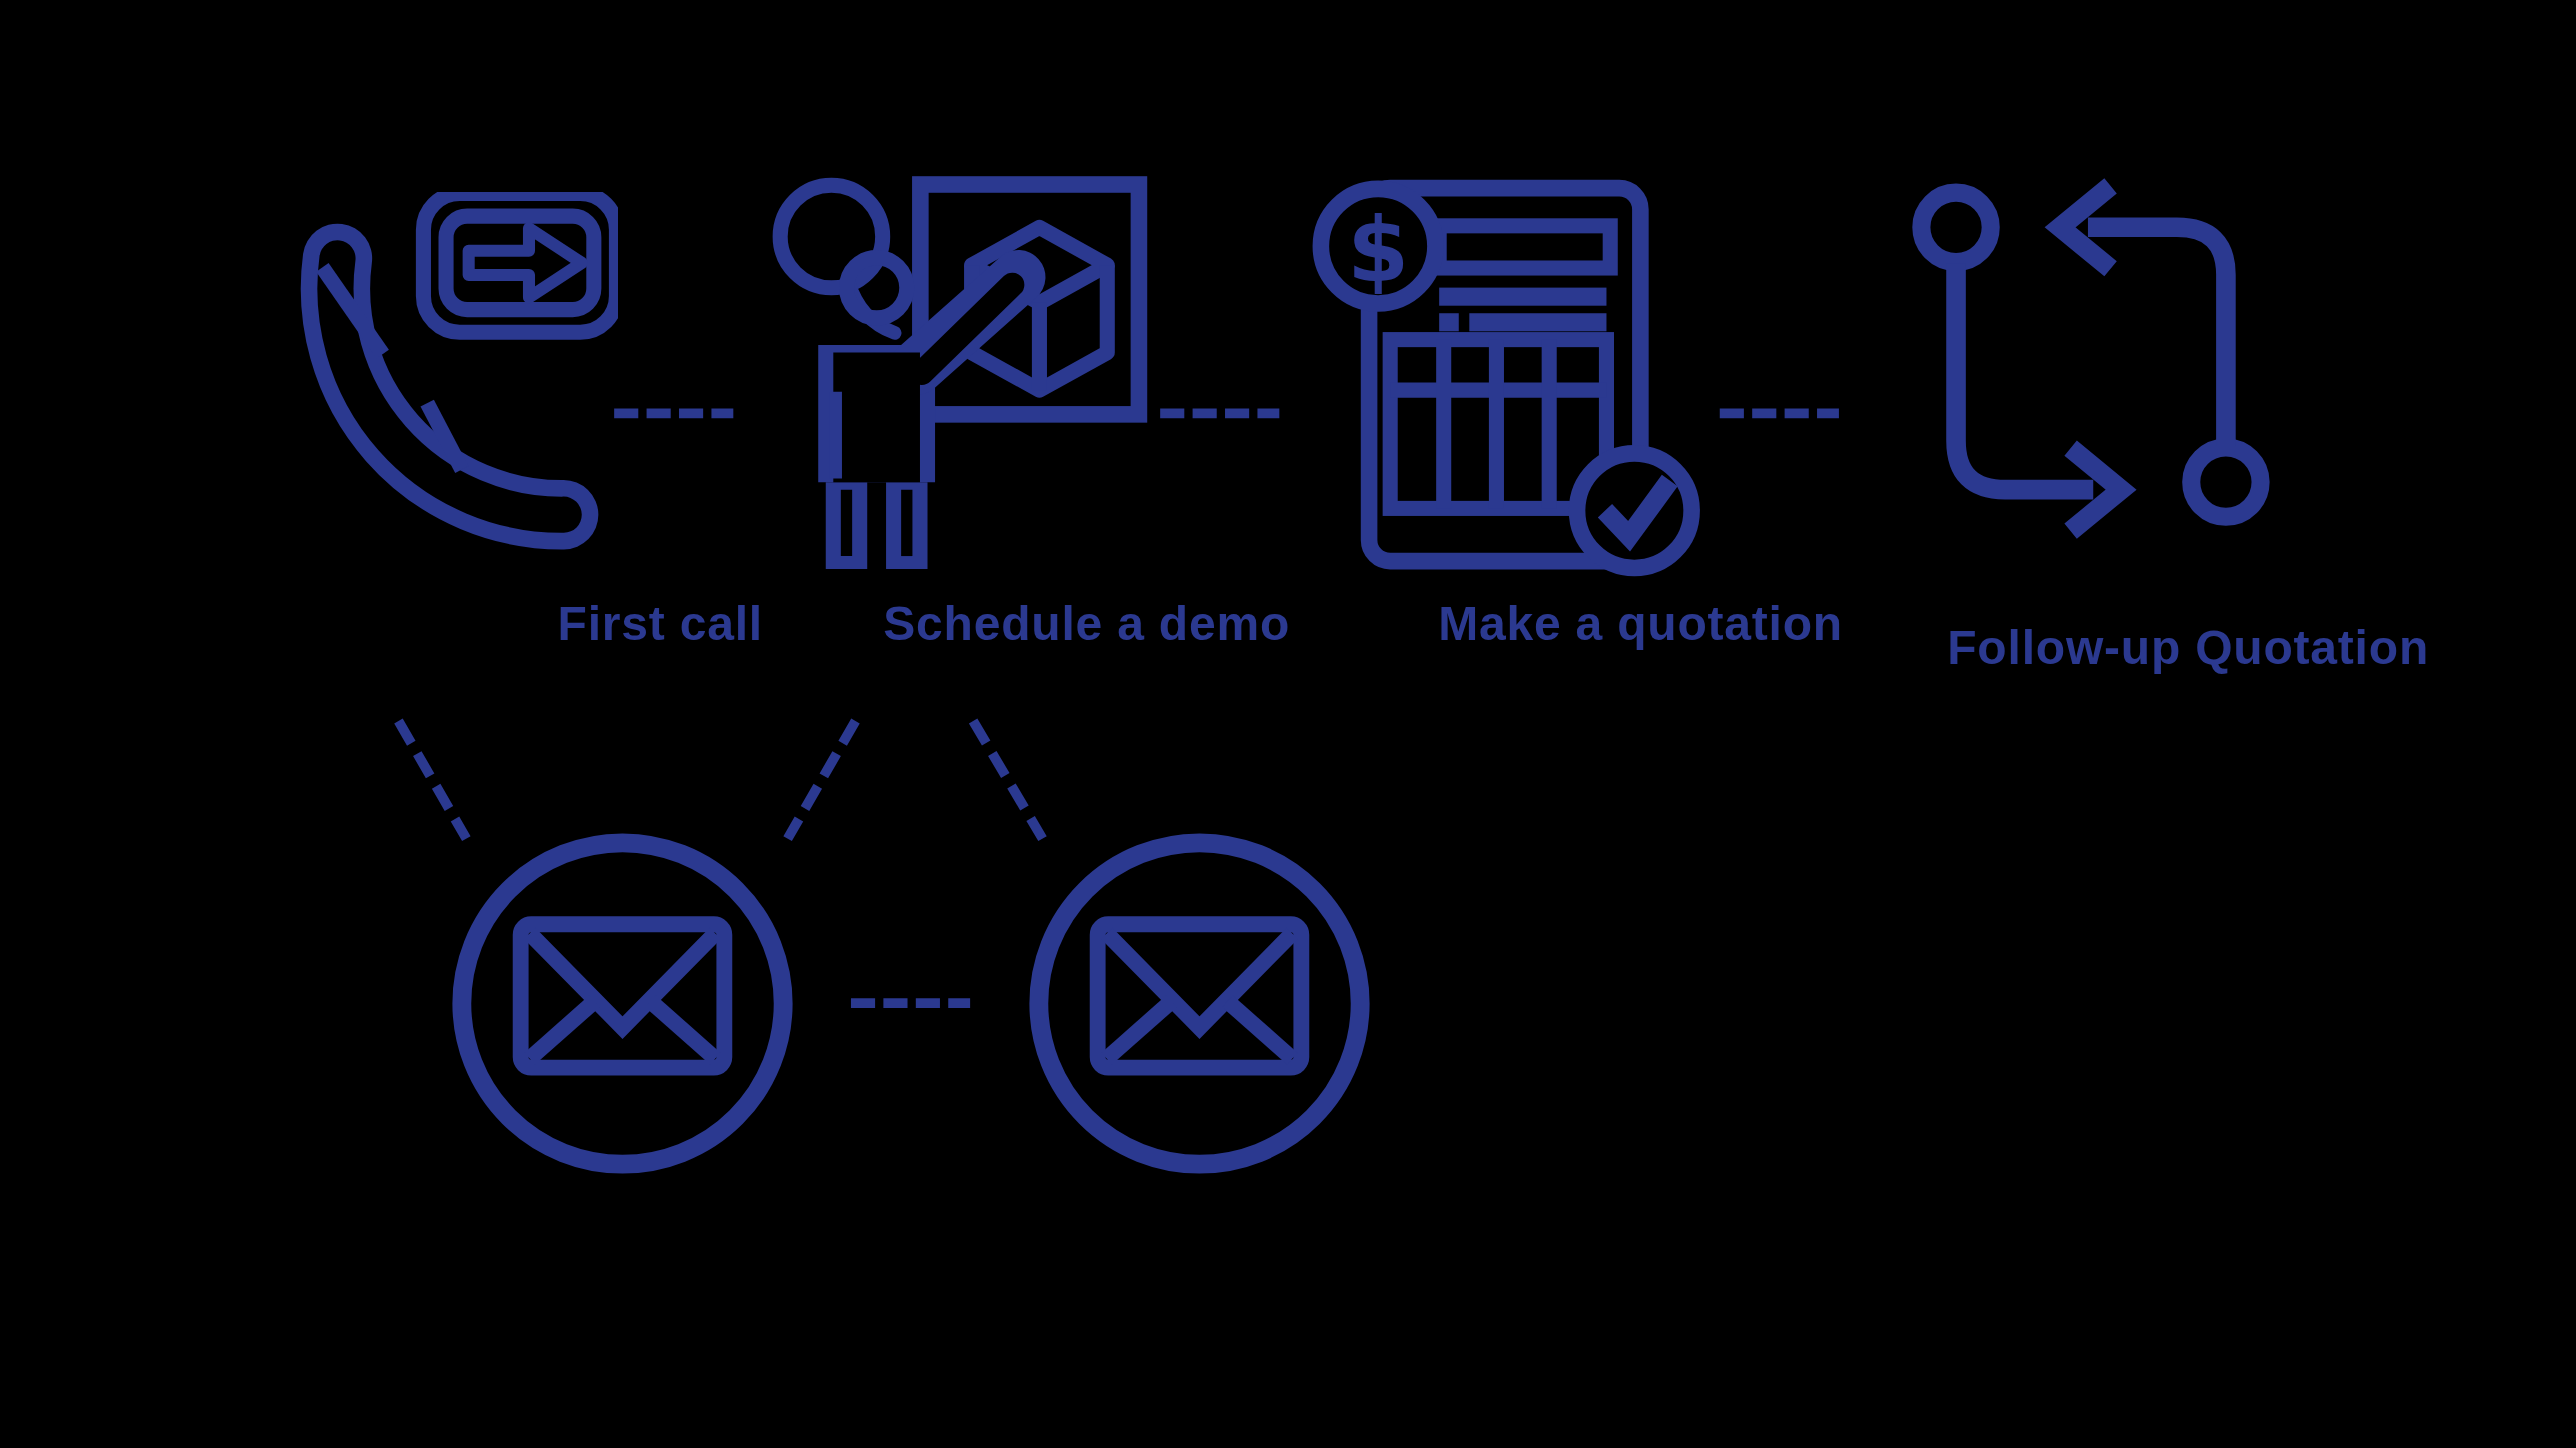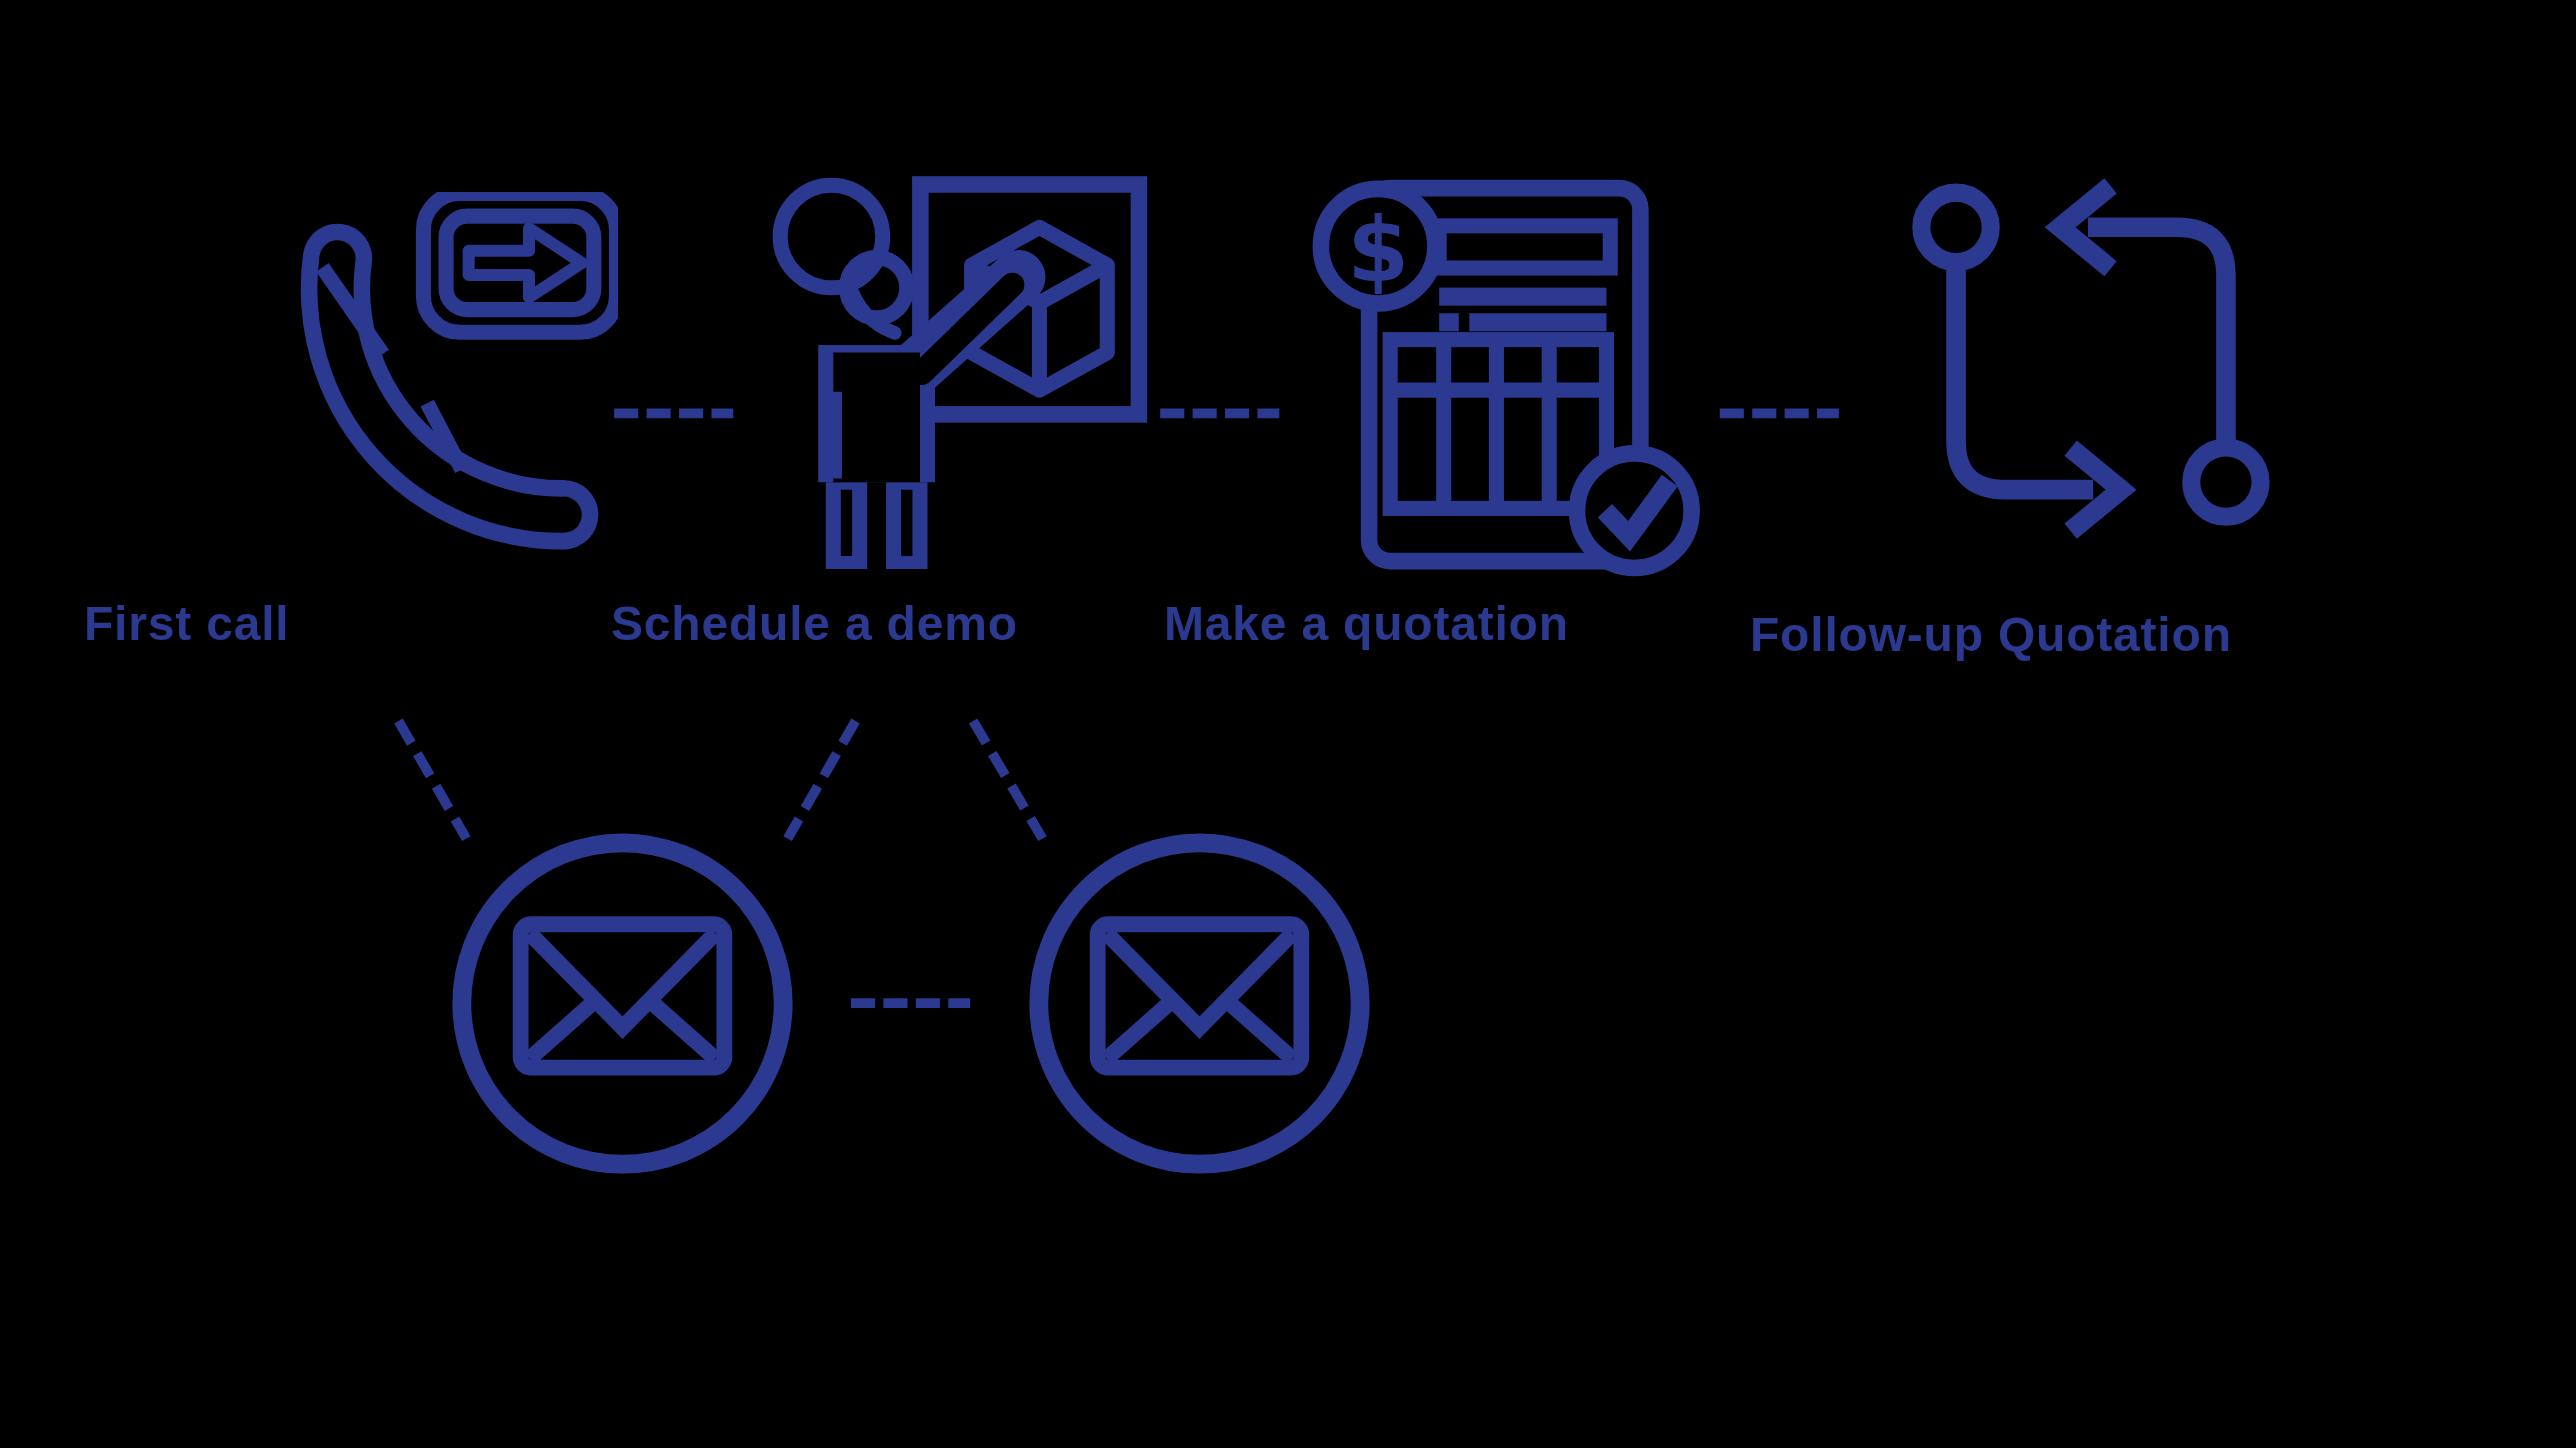--- a/index.html
+++ b/index.html
@@ -4,21 +4,21 @@
 <style>
   html,body{margin:0;padding:0;background:#000;}
   .stage{
     position:relative;width:2576px;height:1448px;overflow:hidden;
     background:var(--bg,#000);color:var(--accent,#2b3990);
     font-family:"Liberation Sans",sans-serif;
   }
   .stage svg{position:absolute;display:block;}
   .icon-svg *{vector-effect:none;}
   .step-label,.reminder-label{
-    position:absolute;width:679px;margin-left:-339px;text-align:left;
+    position:absolute;width:679px;margin-left:-339px;text-align:right;
     font-weight:700;font-size:48px;line-height:53px;color:var(--accent,#2b3990);
     letter-spacing:0.8px;white-space:nowrap;
   }
   .stroke{stroke:currentColor;fill:none;}
   .fillacc{fill:currentColor;stroke:none;}
   .blackline{stroke:var(--bg,#000);fill:none;}
   .blackfill{fill:var(--bg,#000);}
 </style>
 </head>
 <body style="background: rgb(0, 0, 0);">
@@ -93,21 +93,21 @@
     <circle class="stroke" stroke-width="24" cx="431" cy="410" r="46"></circle>
     <path class="stroke" stroke-width="26" d="M73,120 L73,355 Q73,420 138,420 L255,420"></path>
     <path class="stroke" stroke-width="26" stroke-linejoin="miter" d="M225,365 L292,420 L225,475"></path>
     <path class="stroke" stroke-width="26" d="M431,362 L431,135 Q431,72 366,72 L248,72"></path>
     <path class="stroke" stroke-width="26" stroke-linejoin="miter" d="M278,17 L211,72 L278,127"></path>
   </svg>
 
   <div class="step-label" style="left:423px;top:597px">First call</div>
   <div class="step-label" style="left:1503px;top:597px">Make a quotation</div>
   <div class="step-label" style="left:950px;top:597px">Schedule a demo</div>
-  <div class="step-label" style="left:2089px;top:608px">Follow-up Quotation</div>
+  <div class="step-label" style="left:2089px;top:621px">Follow-up Quotation</div>
 
   <svg class="icon-svg" style="left:449px;top:830px" width="347" height="347" viewBox="0 0 460 460">
     <circle class="stroke" stroke-width="25" cx="230" cy="230" r="213"></circle>
     <rect class="stroke" stroke-width="21" x="95" y="125" width="270" height="190" rx="14"></rect>
     <path class="stroke" stroke-width="21" d="M107,137 L230,262 L353,137"></path>
     <line class="stroke" stroke-width="21" x1="107" y1="303" x2="193" y2="227"></line>
     <line class="stroke" stroke-width="21" x1="353" y1="303" x2="267" y2="227"></line>
   </svg>
   <svg class="icon-svg" style="left:1026px;top:830px" width="347" height="347" viewBox="0 0 460 460">
     <circle class="stroke" stroke-width="25" cx="230" cy="230" r="213"></circle>

